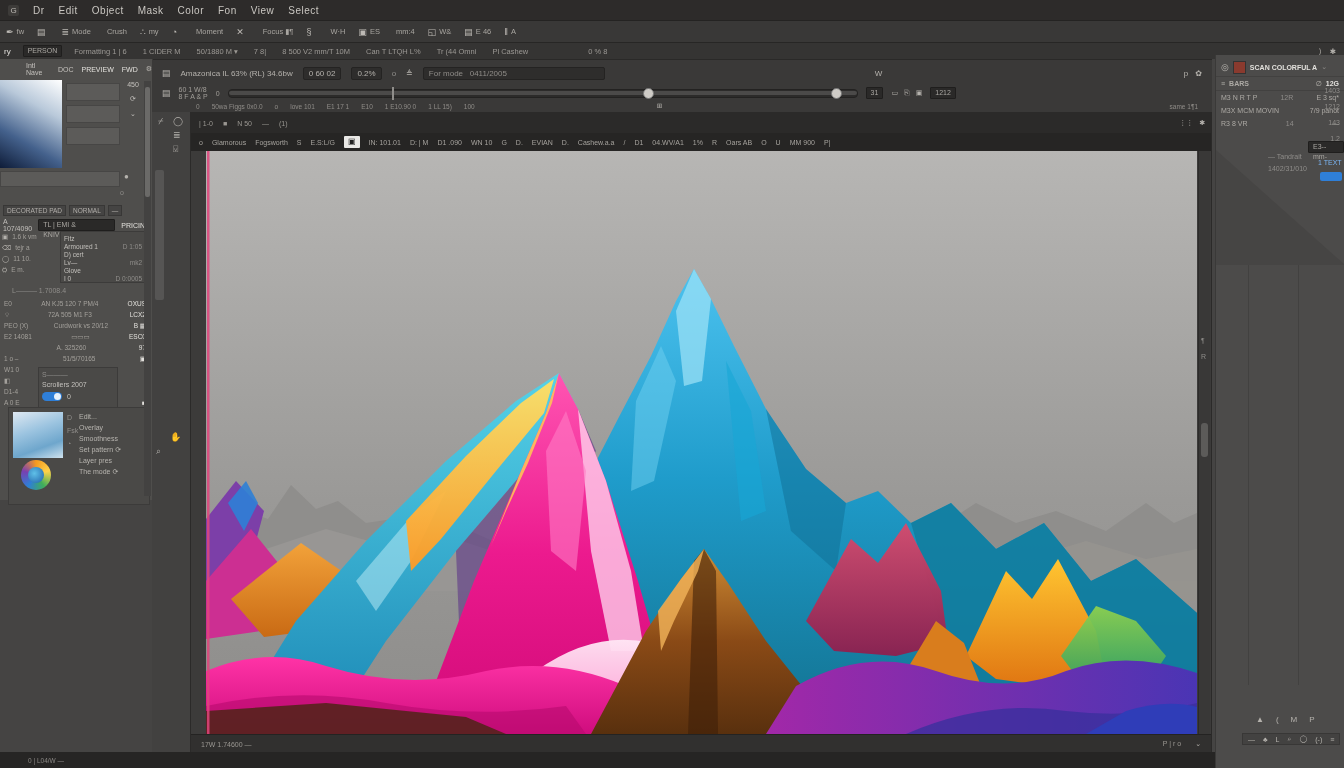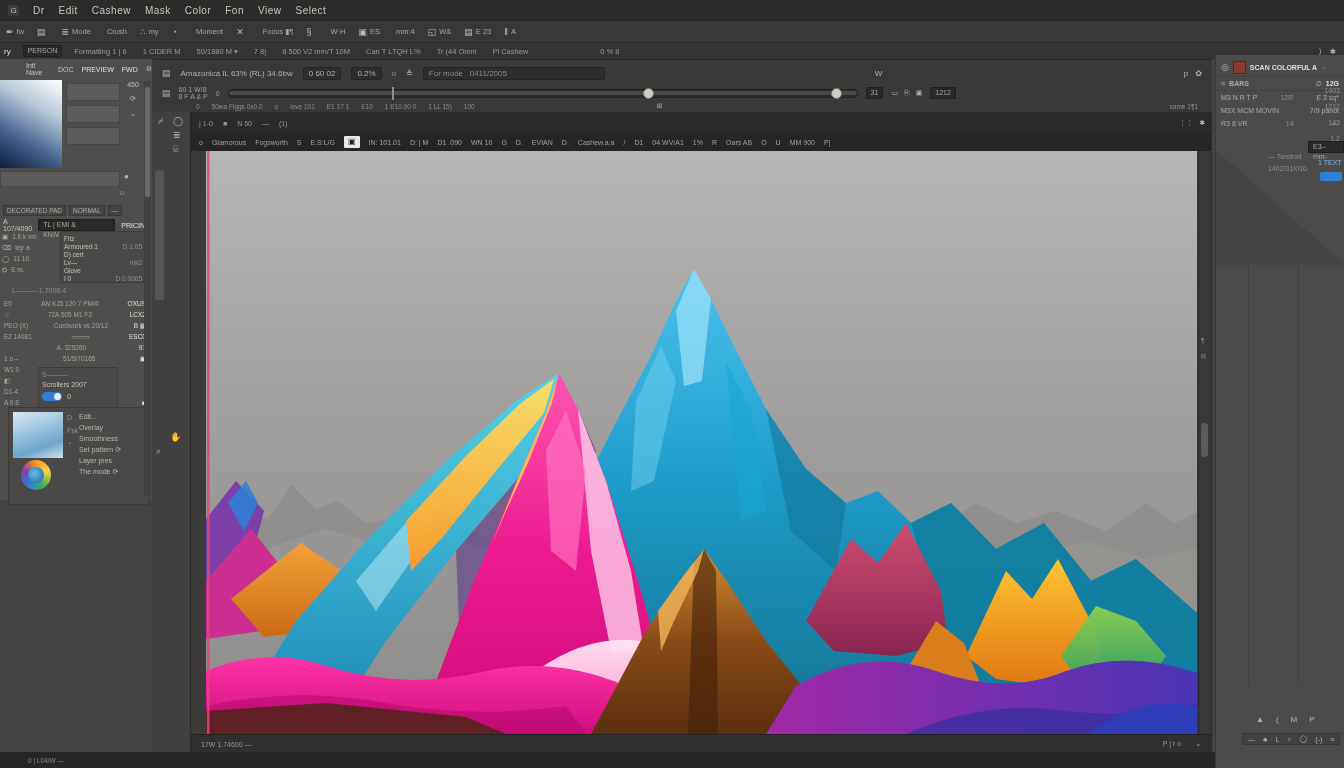--- a/index.html
+++ b/index.html
@@ -70,21 +70,21 @@
 <body>
 
 <div class="app">
 
   <div class="abs menubar">
     <span class="appicon">G</span>
     <div class="row" style="gap:14px">
 
     <span class="menu-item">Dr</span>
         <span class="menu-item">Edit</span>
-        <span class="menu-item">Cashew</span>
+        <span class="menu-item">Object</span>
         <span class="menu-item">Mask</span>
         <span class="menu-item">Color</span>
         <span class="menu-item">Fon</span>
         <span class="menu-item">View</span>
         <span class="menu-item">Select</span>
       </div>
   </div>
 
   <div class="abs optionsbar">
 
@@ -153,21 +153,21 @@
         <span>mm:4</span>
       </span>
 
       <span class="ob-item">
         <span class="ob-icon">◱</span>
         <span>W&amp;</span>
       </span>
 
       <span class="ob-item">
         <span class="ob-icon">▤</span>
-        <span>E 23</span>
+        <span>E 46</span>
       </span>
 
       <span class="ob-item">
         <span class="ob-icon">‖</span>
         <span>A</span>
       </span>
     </div>
 
   <div class="abs row3">
     <span class="bright t8">ry</span>
@@ -176,21 +176,21 @@
 
     <span class="r3-item">Formatting 1  |  6</span>
         <span class="r3-item">1 CIDER M</span>
         <span class="r3-item">50/1880 M ▾</span>
         <span class="r3-item">7 8|</span>
         <span class="r3-item">8 500 V2 mm/T 10M</span>
         <span class="r3-item">Can T LTQH L%</span>
         <span class="r3-item">Tr (44 Omni</span>
         <span class="r3-item">Pl Cashew</span>
       </span>
-    <span style="margin-left:60px">0 % 8</span>
+    <span style="margin-left:48px">0 % 8</span>
     <span style="margin-left:auto;margin-right:8px;display:flex;gap:8px">
 
     <span class="ic">⟩</span>
         <span class="ic">✱</span>
       </span>
   </div>
 
   <div class="abs mid-bg"></div>
 
   <div class="abs doc-row">

